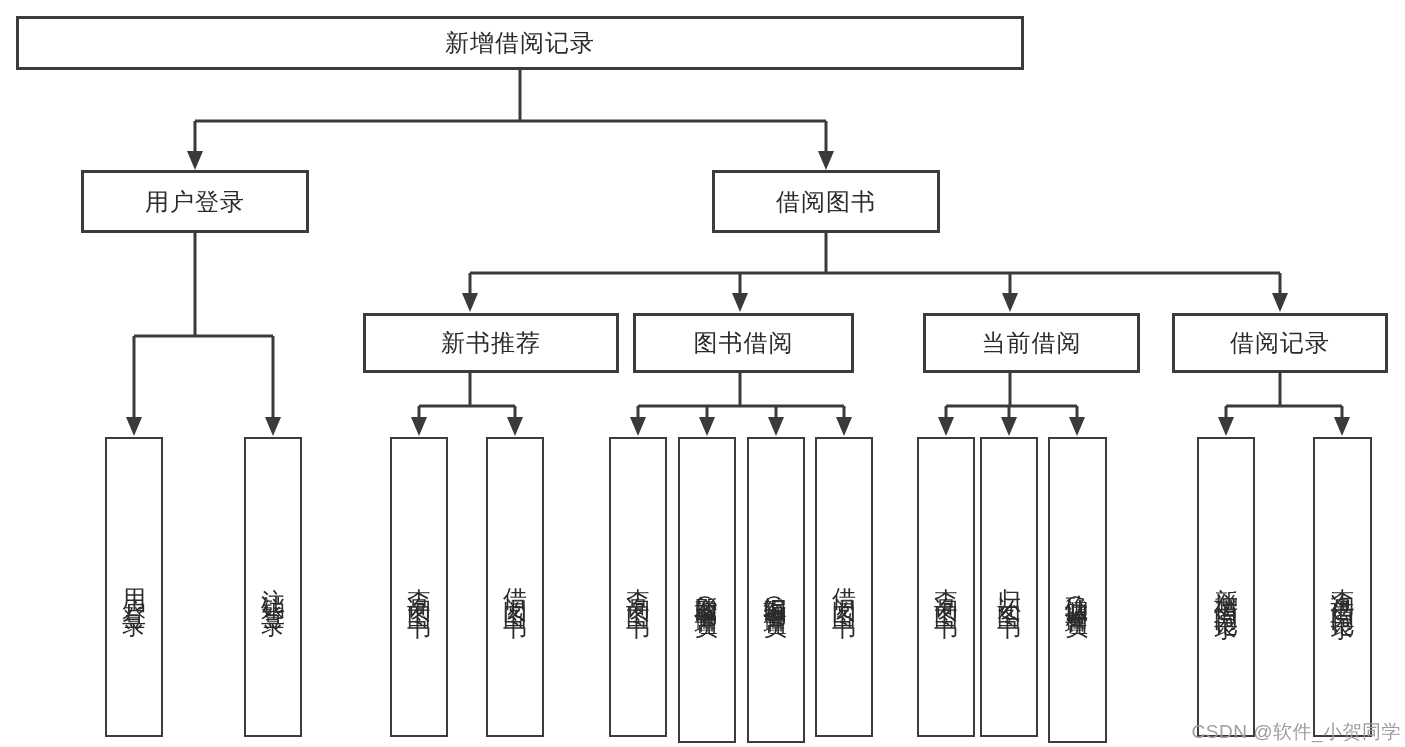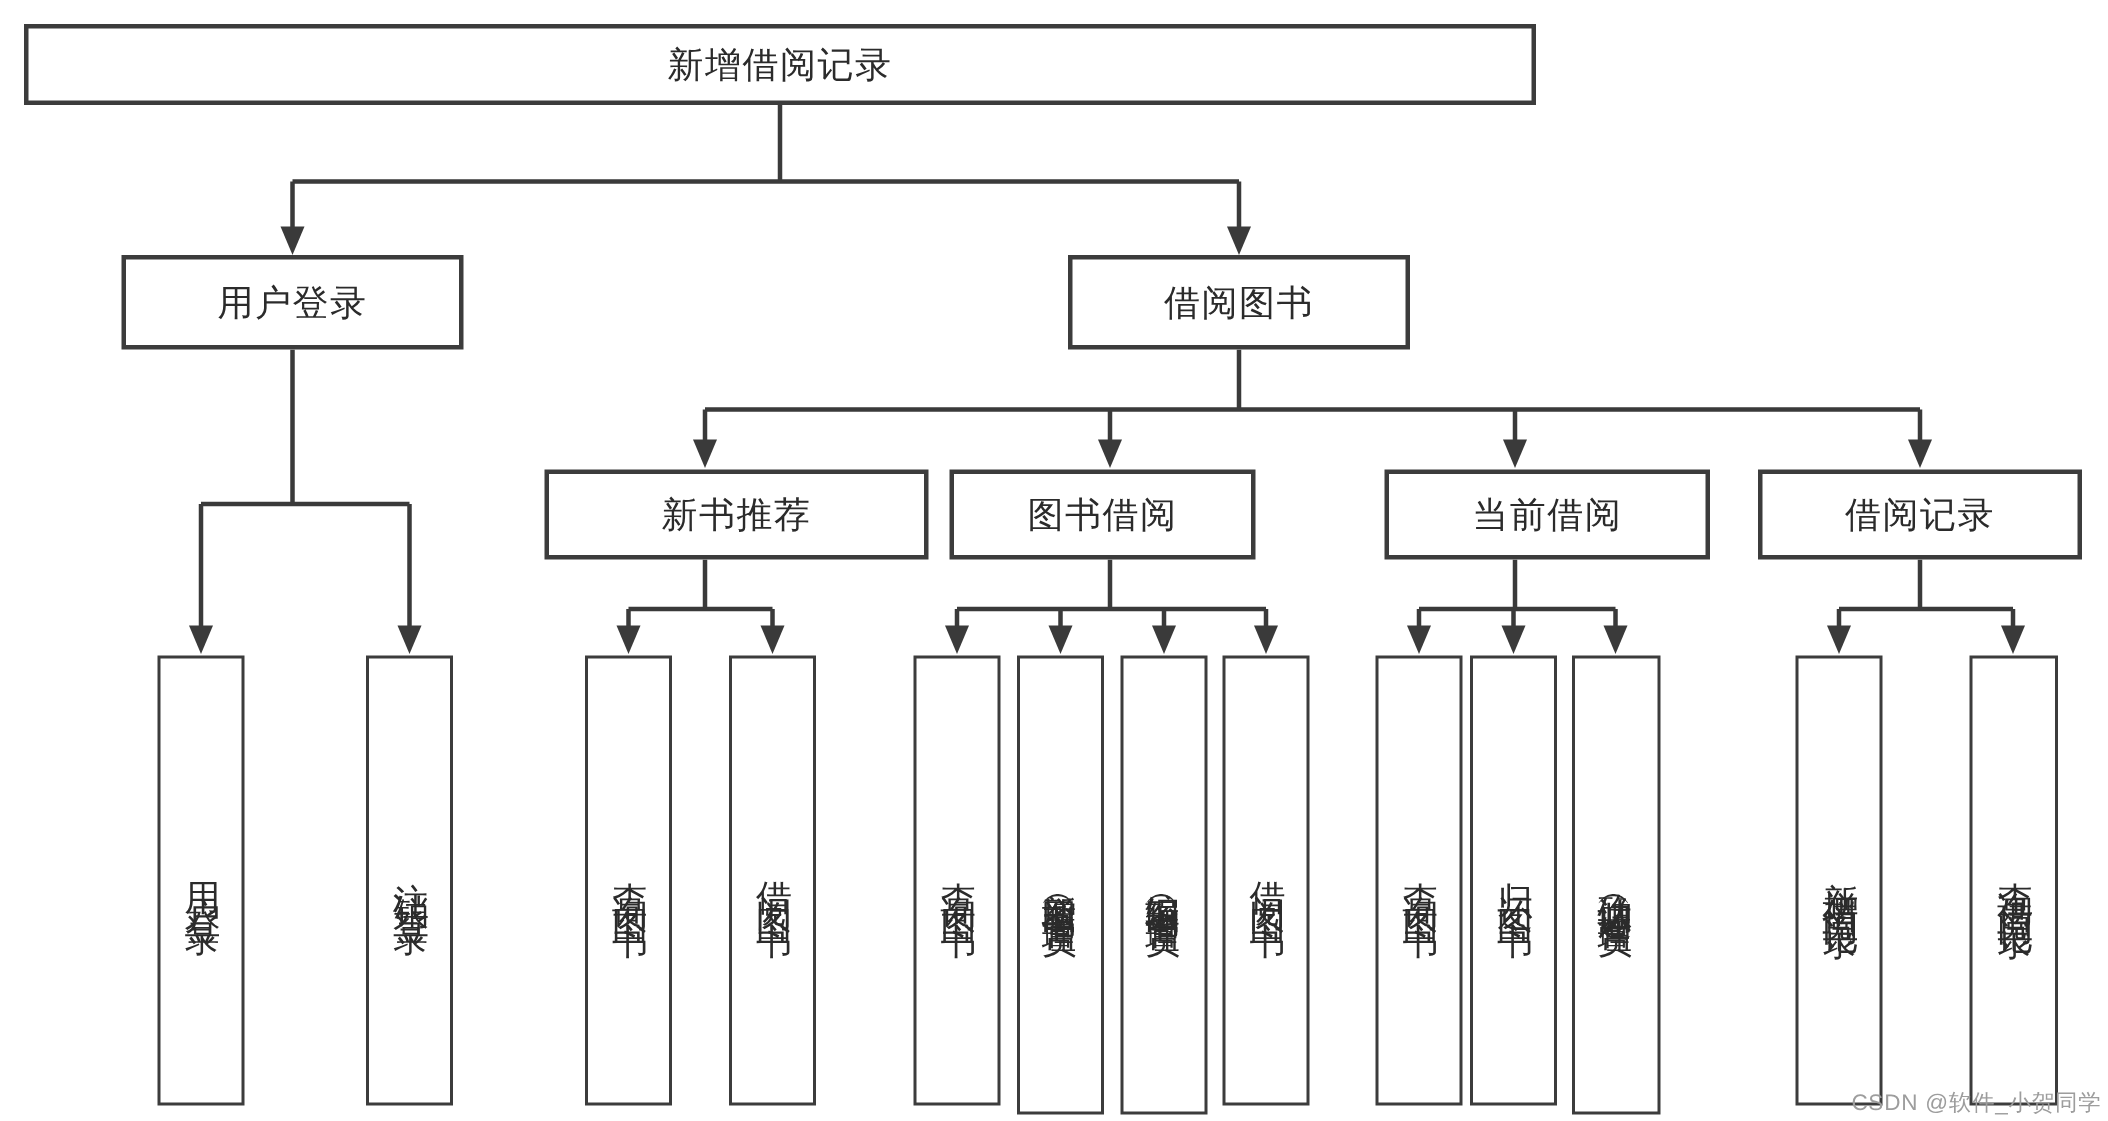--- a/index.html
+++ b/index.html
@@ -13,21 +13,21 @@
     box-sizing:border-box;display:flex;align-items:center;justify-content:center;
     font-size:24px;color:#2b2b2b;z-index:2;letter-spacing:1px;white-space:nowrap;
   }
   .leaf{border-width:2px;}
   .leaf span{writing-mode:vertical-rl;text-orientation:mixed;white-space:normal;}
   .ls4 span{letter-spacing:9px;}
   .ls6 span{letter-spacing:6px;}
   .ls9 span{letter-spacing:3px;font-size:23px;}
   .watermark{
     position:absolute;right:4px;bottom:2px;z-index:5;
-    font-size:15px;color:#9d9d9d;letter-spacing:0.5px;
+    font-size:19px;color:#9d9d9d;letter-spacing:0.5px;
   }
 </style>
 </head>
 <body>
 
 <svg id="connectors" width="1405" height="747" viewBox="0 0 1405 747">
   <g stroke="#3a3a3a" stroke-width="3" fill="none">
     <path d="M520 70 V121
              M195 121 H826 M195 121 V153 M826 121 V153
              M195 233 V336 M134 336 H273 M134 336 V420 M273 336 V420
@@ -62,21 +62,21 @@
     <polygon points="1334,417 1350,417 1342,436"></polygon>
   </g>
 </svg>
 
 <div class="box" style="left:16px;top:16px;width:1008px;height:54px;">新增借阅记录</div>
 
 <div class="box" style="left:81px;top:170px;width:228px;height:63px;">用户登录</div>
 <div class="box" style="left:712px;top:170px;width:228px;height:63px;">借阅图书</div>
 
 <div class="box" style="left:363px;top:313px;width:256px;height:60px;">新书推荐</div>
-<div class="box" style="left:633px;top:313px;width:204px;height:60px;">图书借阅</div>
+<div class="box" style="left:633px;top:313px;width:221px;height:60px;">图书借阅</div>
 <div class="box" style="left:902px;top:313px;width:217px;height:60px;margin-left:21px;">当前借阅</div>
 <div class="box" style="left:1172px;top:313px;width:216px;height:60px;">借阅记录</div>
 
 <div class="box leaf ls4" style="left:105px;top:437px;width:58px;height:300px;">
   <span>用户登录</span>
 </div>
 <div class="box leaf ls4" style="left:244px;top:437px;width:58px;height:300px;">
   <span>注销登录</span>
 </div>
 

